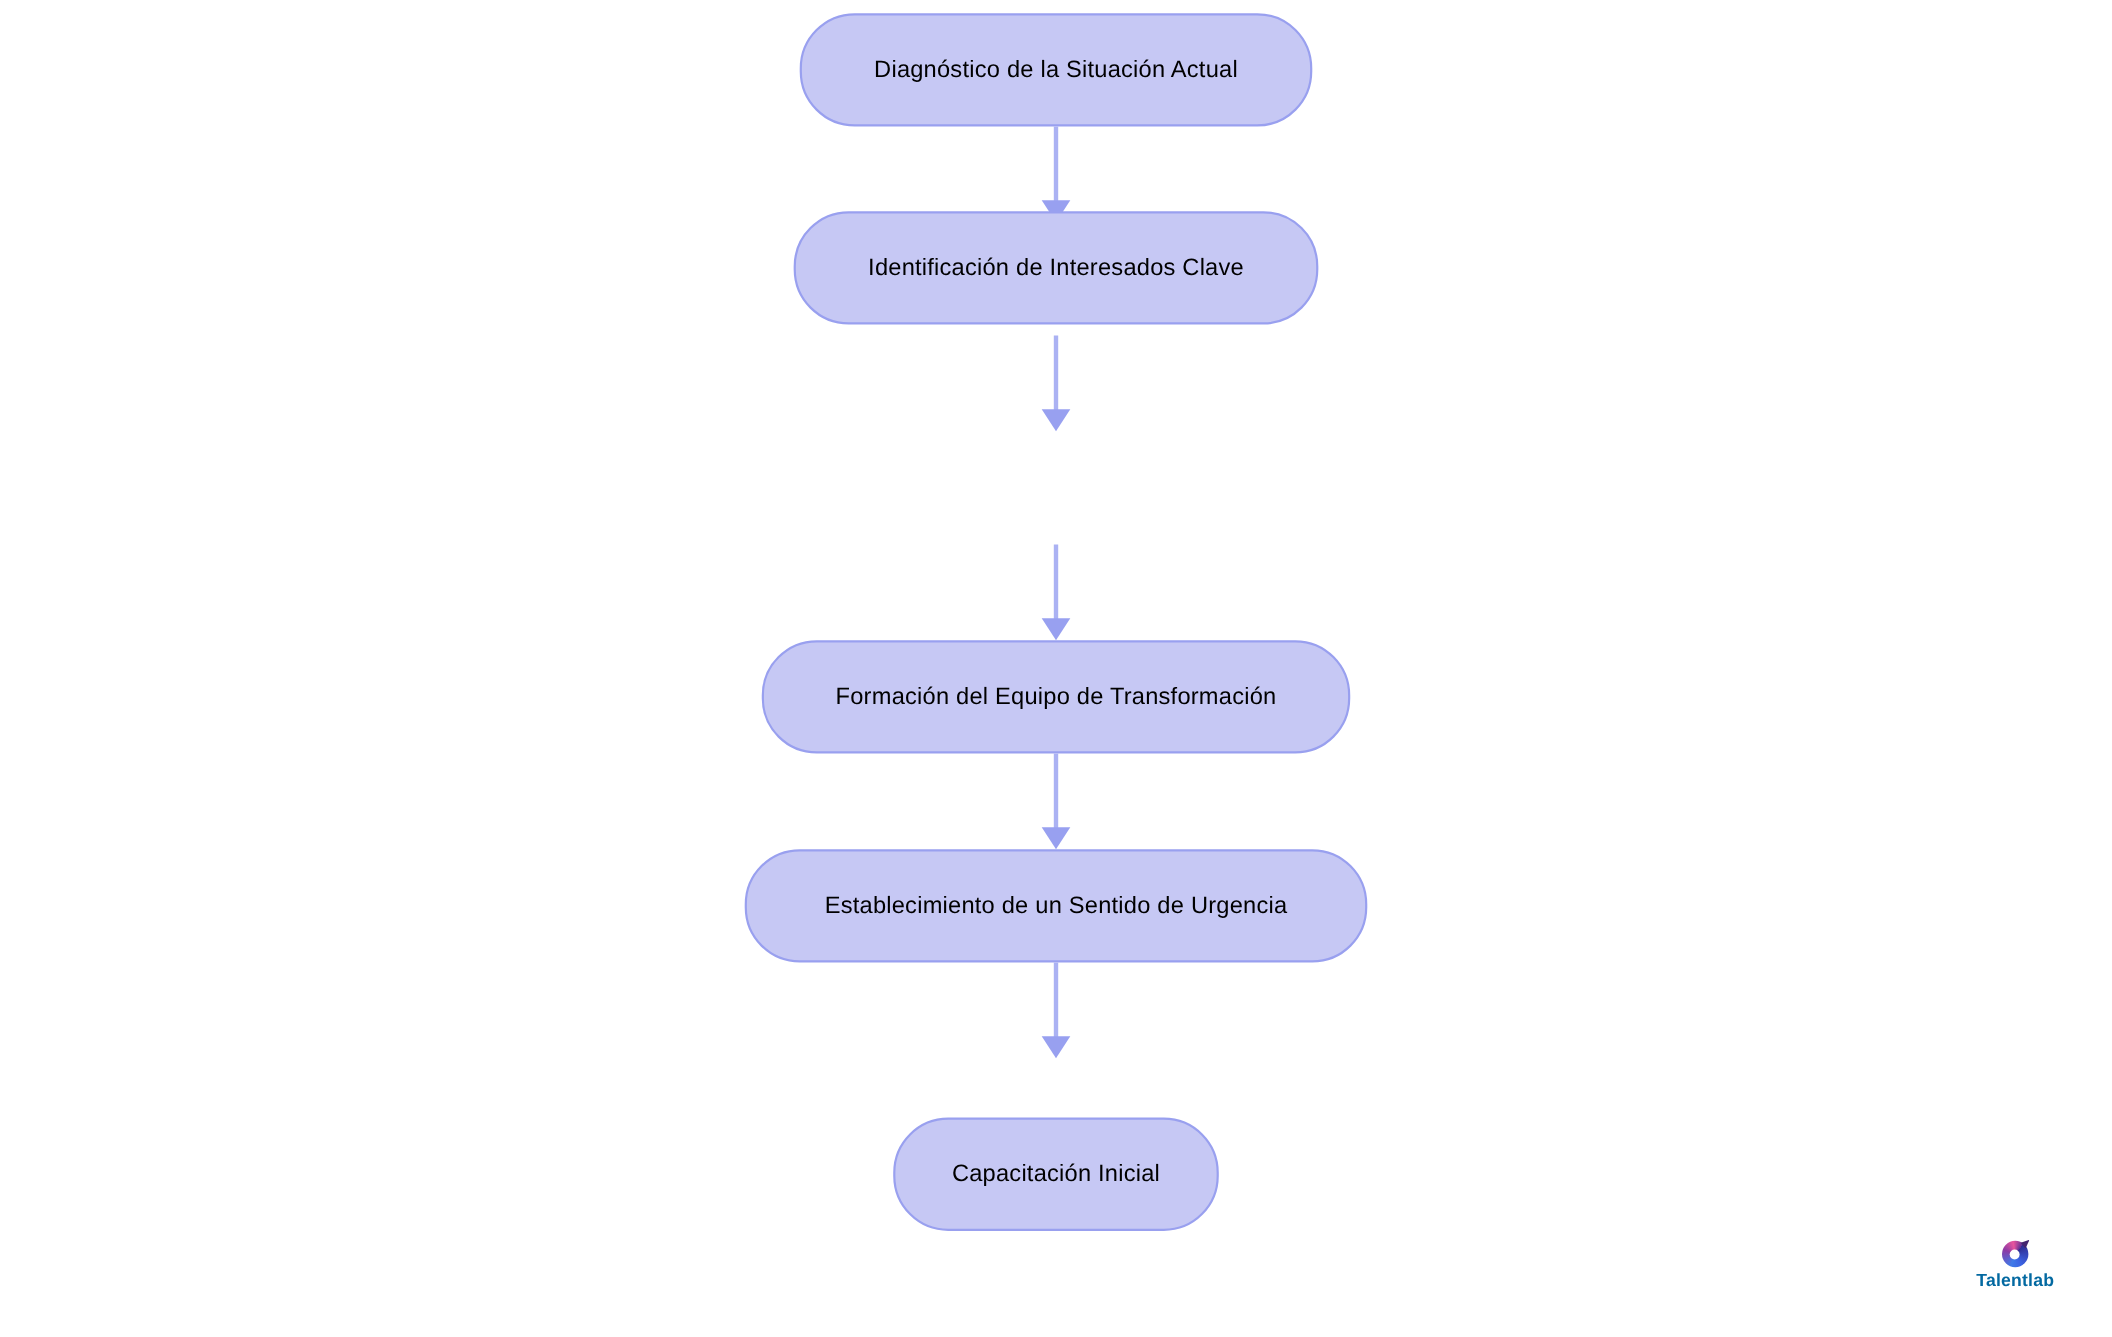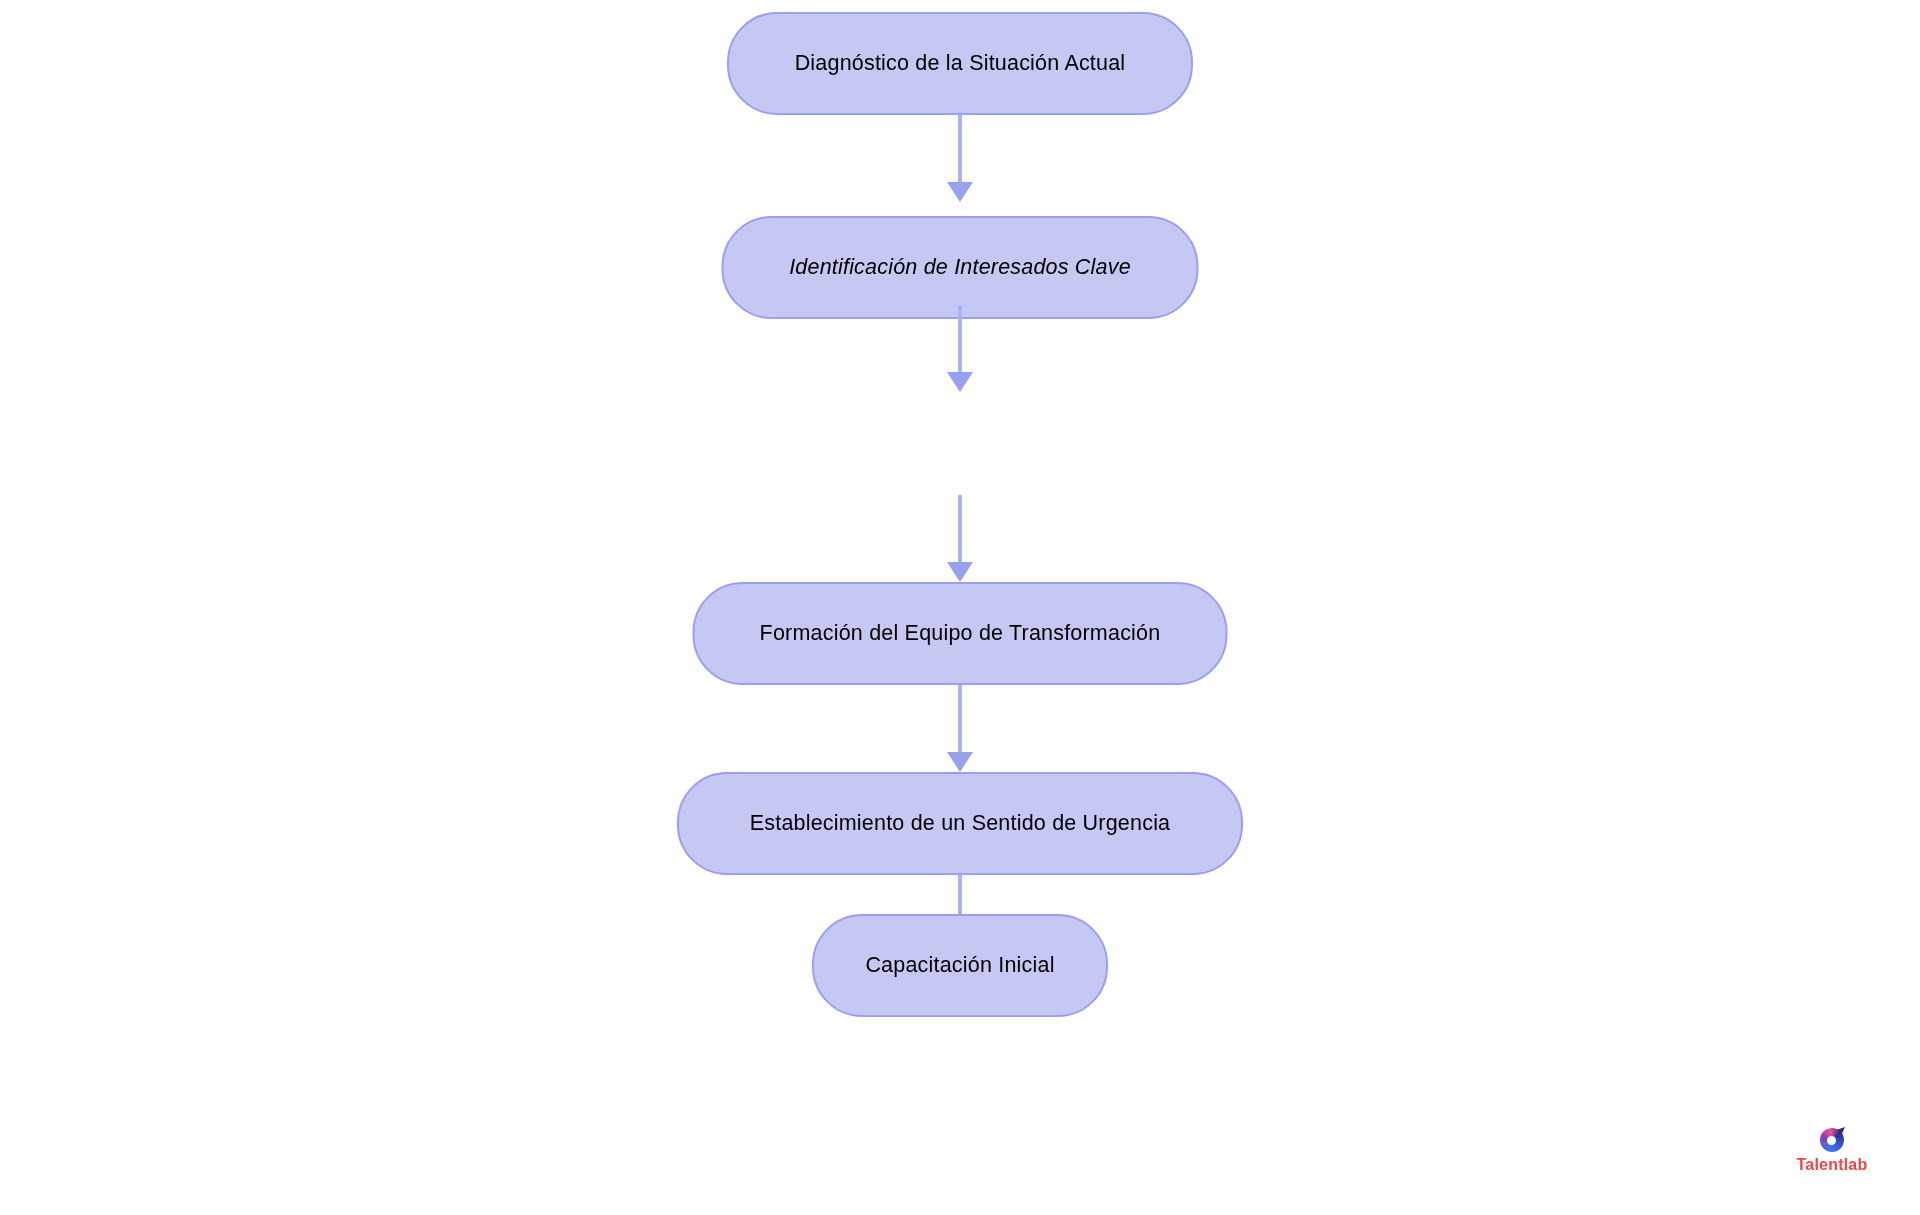--- a/index.html
+++ b/index.html
@@ -28,25 +28,25 @@
     display: flex;
     align-items: center;
     justify-content: center;
     color: #000000;
     font-size: 21.5px;
     letter-spacing: 0.2px;
     white-space: nowrap;
     text-align: center;
   }
   .n0 { top: 12px;  width: 466px; }
-  .n1 { top: 216px; width: 477px; font-style: italic; }
+  .n1 { top: 192px; width: 477px; }
   .n2 { top: 392px; width: 644px; }
   .n3 { top: 582px; width: 535px; }
   .n4 { top: 772px; width: 566px; }
-  .n5 { top: 914px; width: 296px; text-align: center; }
+  .n5 { top: 1016px; width: 296px; text-align: center; }
   
   .connector {
     position: absolute;
     left: 50%;
     transform: translateX(-50%);
     width: 26px;
     height: 87px;
   }
   .c0 { top: 115px; }
   .c1 { top: 305px; }
@@ -112,21 +112,21 @@
     right: -1px;
     top: -1px;
     width: 8px;
     height: 8px;
     background: #42246e;
     clip-path: polygon(100% 0, 0 35%, 55% 100%);
   }
   .logo-word {
     font-size: 16px;
     font-weight: 700;
-    color: #ef4444;
+    color: #0369a1;
     letter-spacing: 0.2px;
     white-space: nowrap;
   }
 </style>
 </head>
 <body>
 
 <div class="canvas">
 
   <div class="flow-node n0">

